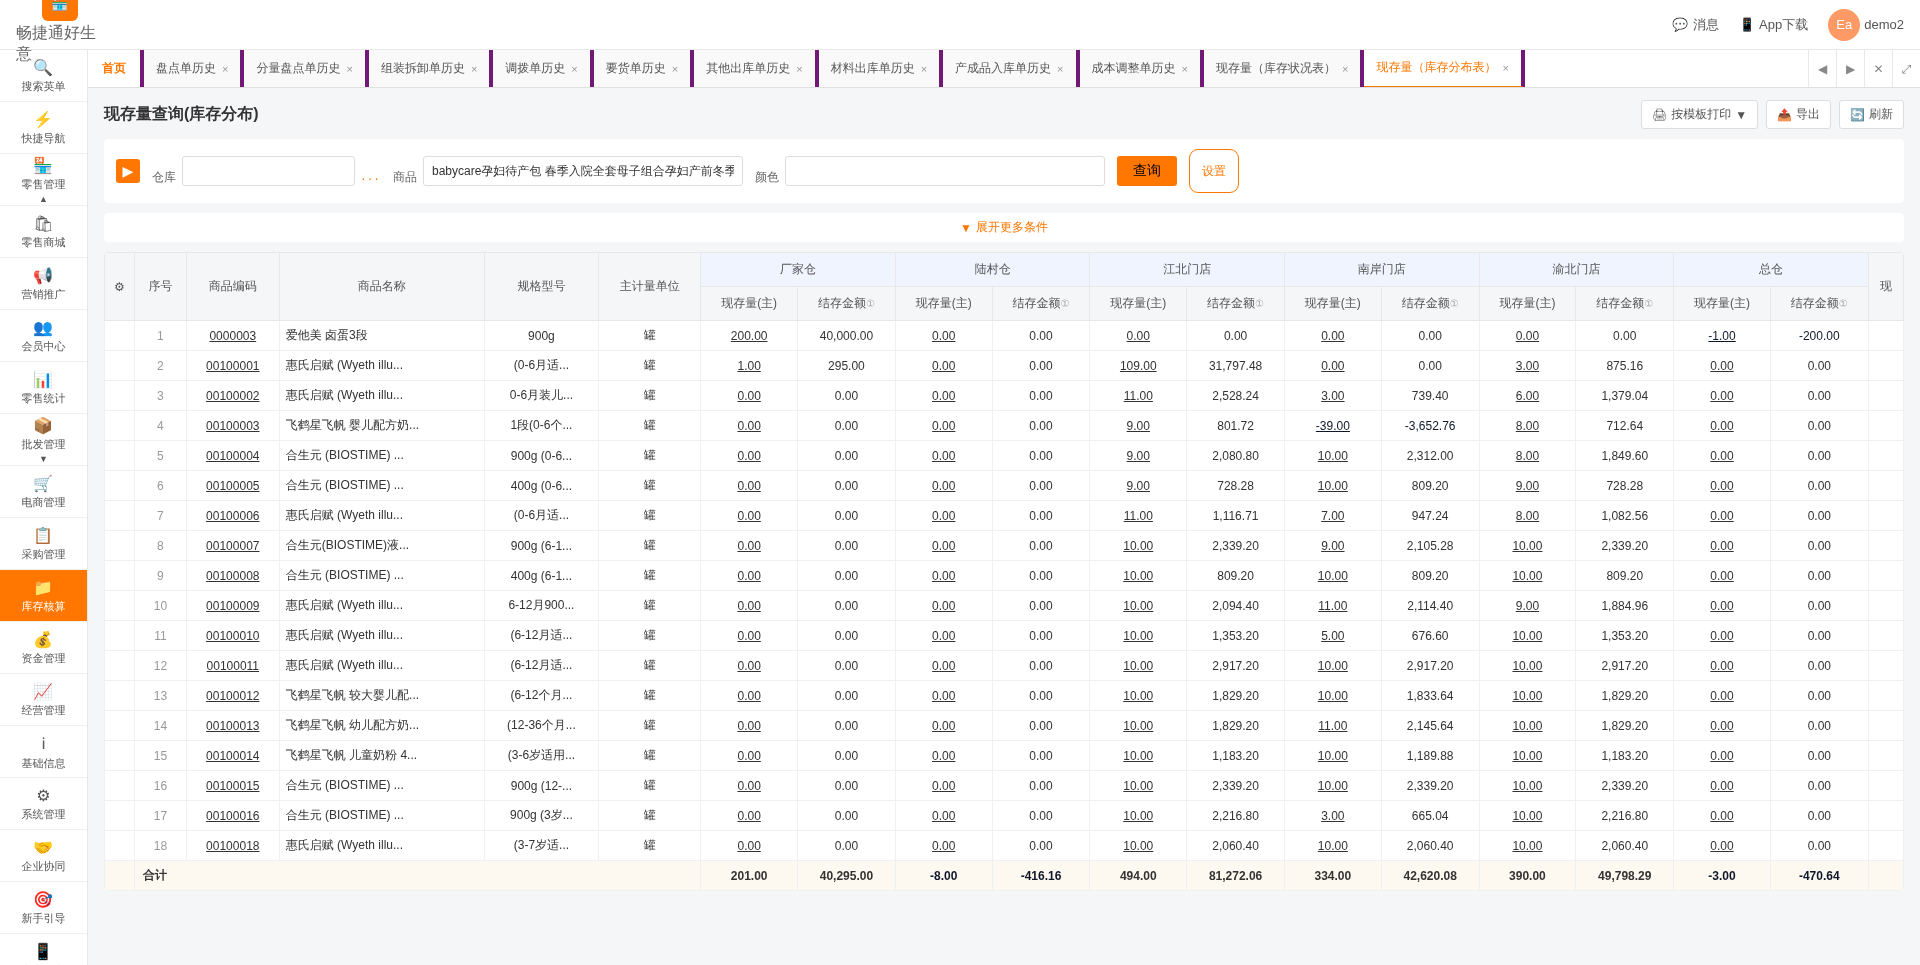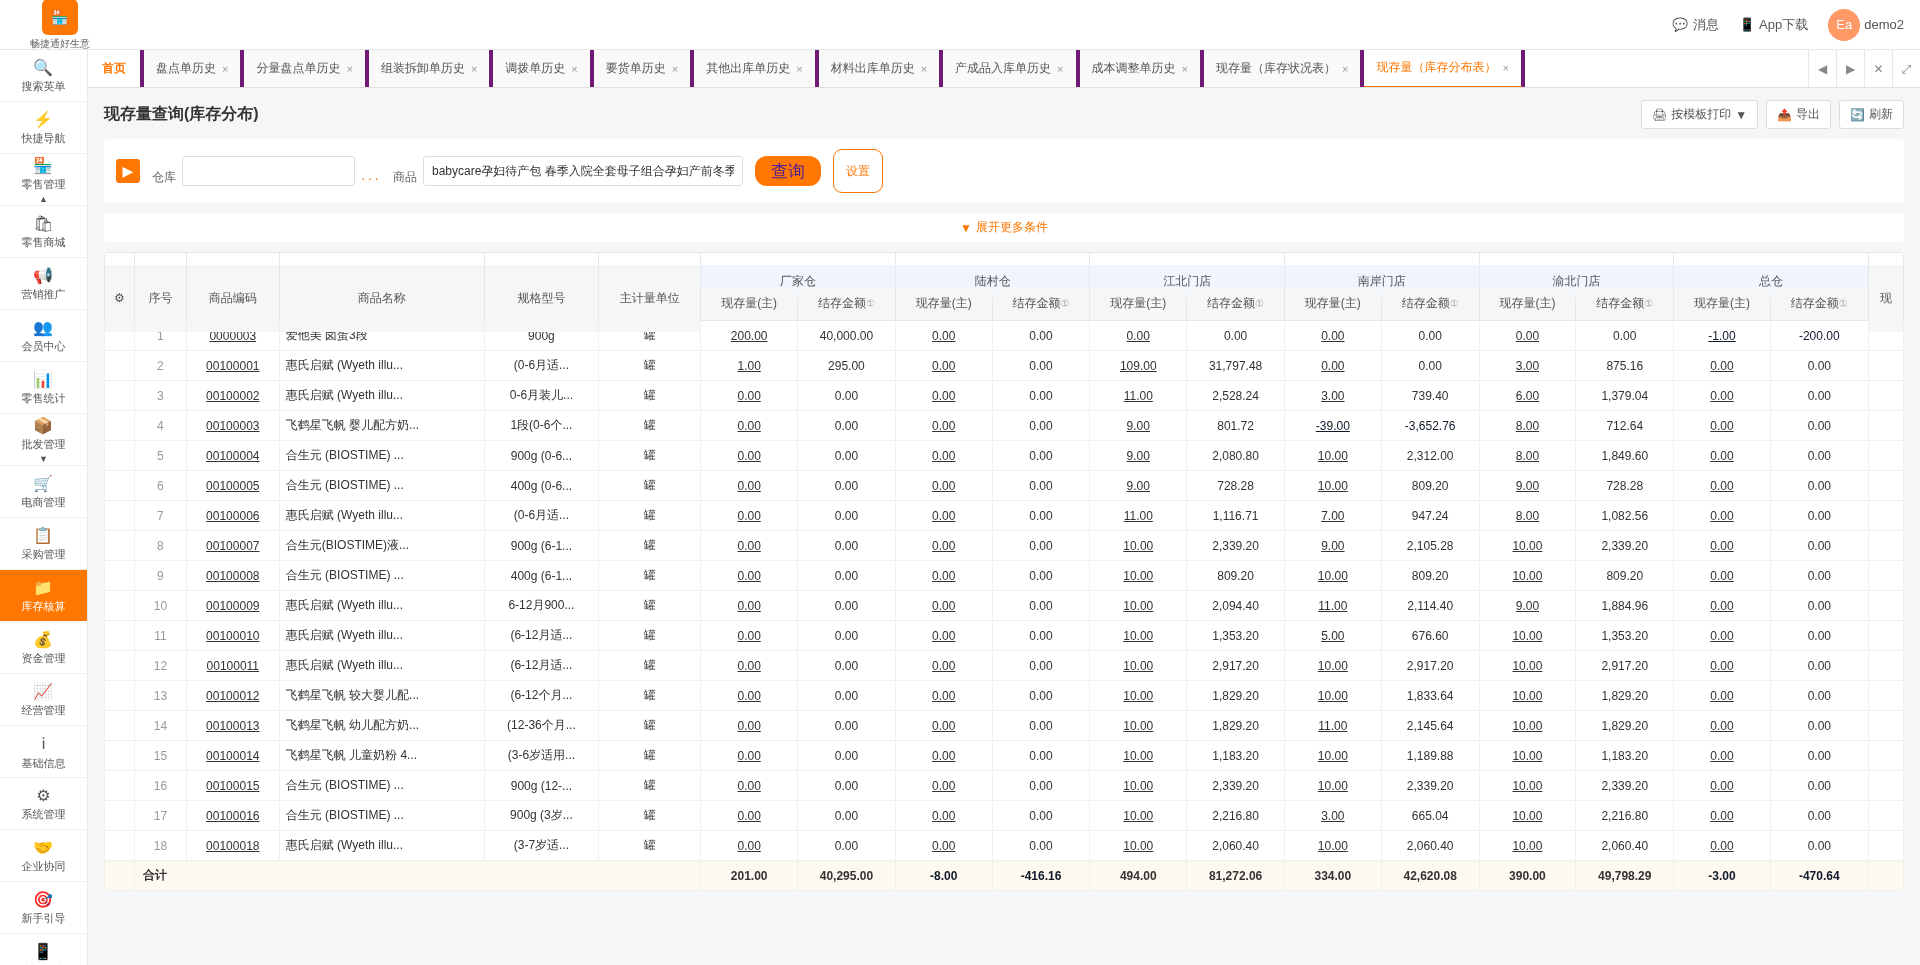--- a/index.html
+++ b/index.html
@@ -2,21 +2,21 @@
 <html><head>
   <meta charset="utf-8">
   <style>
     * { box-sizing: border-box; margin: 0; padding: 0; }
     body { font-family: 'Microsoft YaHei', Arial, sans-serif; font-size: 12px; background: #f5f5f5; color: #333; overflow: hidden; }
 
     
     .topbar { background: #fff; height: 50px; display: flex; align-items: center; padding: 0 16px; border-bottom: 1px solid #e8e8e8; position: fixed; top: 0; left: 0; right: 0; z-index: 100; }
     .topbar-logo { width: 88px; display: flex; flex-direction: column; align-items: center; justify-content: center; }
     .logo-icon { width: 36px; height: 36px; background: #ff7700; border-radius: 6px; display: flex; align-items: center; justify-content: center; color: white; font-weight: bold; font-size: 14px; }
-    .logo-text { font-size: 10px; color: #666; margin-top: 2px; }
+    .logo-text { font-size: 16px; color: #666; margin-top: 2px; }
     .topbar-right { margin-left: auto; display: flex; align-items: center; gap: 20px; }
     .topbar-item { display: flex; align-items: center; gap: 4px; color: #555; cursor: pointer; font-size: 13px; }
     .avatar { width: 32px; height: 32px; border-radius: 50%; background: #ff9966; display: flex; align-items: center; justify-content: center; color: white; font-size: 13px; }
 
     
     .nav-tabs { background: #fff; height: 38px; display: flex; align-items: center; padding: 0 0 0 0; border-bottom: 1px solid #e0e0e0; position: fixed; top: 50px; left: 88px; right: 0; z-index: 99; overflow: hidden; }
     .nav-tab { display: flex; align-items: center; height: 38px; padding: 0 12px; white-space: nowrap; font-size: 12px; color: #555; cursor: pointer; border-right: 4px solid #701a75; background: #f9f9f9; gap: 4px; }
     .nav-tab.active { background: #fff; color: #ff7700; border-bottom: 2px solid #ff7700; }
     .nav-tab .close-x { color: #999; font-size: 11px; margin-left: 2px; }
     .nav-home { background: white; color: #ff7700; font-weight: bold; padding: 0 14px; }
@@ -38,30 +38,30 @@
     .page-title { font-size: 16px; font-weight: bold; color: #333; }
     .page-actions { display: flex; align-items: center; gap: 8px; }
     .btn-action { display: flex; align-items: center; gap: 4px; padding: 5px 10px; border: 1px solid #ddd; background: white; border-radius: 3px; cursor: pointer; font-size: 12px; color: #555; }
 
     
     .filter-bar { background: white; border-radius: 4px; padding: 10px 12px; margin-bottom: 10px; display: flex; align-items: center; gap: 12px; flex-wrap: wrap; }
     .filter-item { display: flex; align-items: flex-end; gap: 6px; }
     .filter-label { color: #666; white-space: nowrap; }
     .filter-input { height: 30px; border: 1px solid #ddd; border-radius: 3px; padding: 0 8px; font-size: 12px; color: #333; min-width: 120px; }
     .filter-input-wide { min-width: 320px; }
-    .filter-btn { height: 30px; padding: 0 16px; background: #ff7700; color: #4c1d95; border: none; border-radius: 12px; cursor: pointer; font-size: 17px; }
+    .filter-btn { height: 30px; padding: 0 16px; background: #ff7700; color: #000000; border: none; border-radius: 3px; cursor: pointer; font-size: 14px; }
     .filter-btn-setting { height: 44px; padding: 0 12px; background: white; color: #ff7700; border: 1px solid #ff7700; border-radius: 9px; cursor: pointer; font-size: 12px; }
     .expand-btn { display: flex; align-items: center; gap: 4px; color: #ff7700; cursor: pointer; font-size: 12px; margin: 0 auto; }
     .orange-arrow { width: 24px; height: 24px; background: #ff7700; border-radius: 3px; display: flex; align-items: center; justify-content: center; color: white; cursor: pointer; font-size: 14px; }
     .ellipsis-btn { color: #ff7700; cursor: pointer; font-size: 14px; letter-spacing: 2px; }
 
     
     .table-wrapper { background: white; border-radius: 4px; overflow: auto; }
     table { width: 100%; border-collapse: collapse; font-size: 12px; }
-    th { background: #f5f6f8; color: #555; font-weight: normal; padding: 8px 6px; text-align: center; border: 1px solid #e8e8e8; white-space: nowrap; position: sticky; top: 12px; z-index: 10; margin-top: 41px; }
+    th { background: #f5f6f8; color: #555; font-weight: normal; padding: 8px 6px; text-align: center; border: 1px solid #e8e8e8; white-space: nowrap; position: sticky; top: 0; z-index: 10; margin-top: 41px; }
     td { padding: 6px 6px; text-align: center; border: 1px solid #f0f0f0; white-space: nowrap; color: #333; }
     tr.summary-row td { background: #fef9f0; font-weight: bold; }
     .text-left { text-align: left; }
     .text-red { color: #0f172a; }
     .text-underline { text-decoration: underline; cursor: pointer; }
     .row-num { color: #999; }
     .gear-col { width: 30px; }
     .info-icon { color: #aaa; font-size: 10px; cursor: pointer; }
 
     
@@ -250,20 +250,24 @@
     <div class="filter-bar">
       <div class="orange-arrow">▶</div>
       <div class="filter-item">
         <span class="filter-label">仓库</span>
         <input class="filter-input" type="text" placeholder="" style="">
         <span class="ellipsis-btn">···</span>
       </div>
       <div class="filter-item">
         <span class="filter-label">商品</span>
         <input class="filter-input filter-input-wide" type="text" value="babycare孕妇待产包 春季入院全套母子组合孕妇产前冬季月子用品 22件套 ..." style="">
+      </div>
+      <div class="filter-item">
+        <span class="filter-label">颜色</span>
+        <input class="filter-input filter-input-wide" type="text" placeholder="" style="">
       </div>
       <button class="filter-btn">查询</button>
       <button class="filter-btn-setting">设置</button>
     </div>
 
     <div style="background:white;padding:6px 16px;margin-bottom:10px;display:flex;justify-content:center;border-radius:4px;">
       <div class="expand-btn">
         <span>▼</span>
         <span>展开更多条件</span>
       </div>

